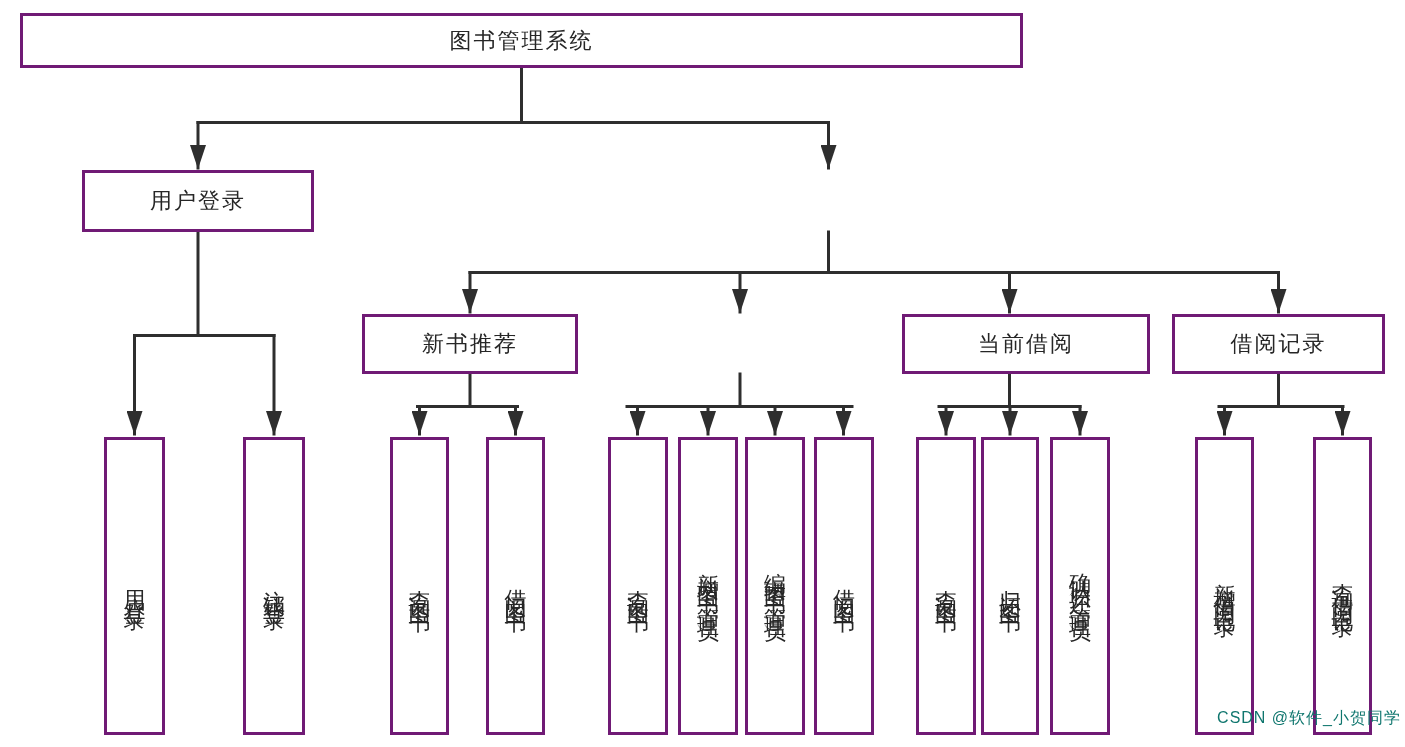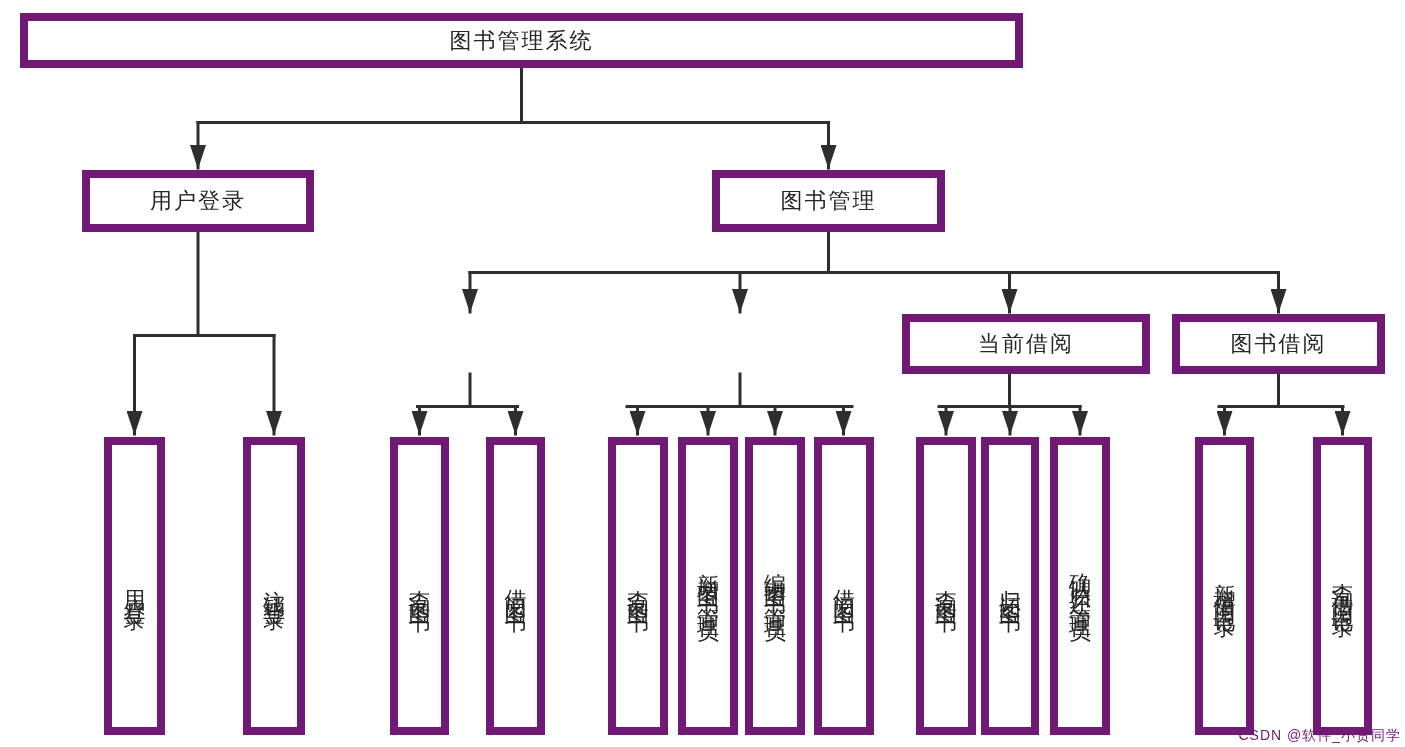--- a/index.html
+++ b/index.html
@@ -19,43 +19,43 @@
     position: absolute;
     left: 0;
     top: 0;
     width: 1405px;
     height: 747px;
   }
   .box {
     position: absolute;
     box-sizing: border-box;
     background: #ffffff;
-    border: 8px solid #701a75;
+    border: 3px solid #701a75;
     color: #262626;
     display: flex;
     align-items: center;
     justify-content: center;
     font-size: 22px;
     letter-spacing: 2px;
     white-space: nowrap;
   }
   .box.v {
     writing-mode: vertical-rl;
     text-orientation: mixed;
     letter-spacing: 7px;
     white-space: normal;
     line-height: 1;
   }
   .watermark {
     position: absolute;
     right: 4px;
-    bottom: 2px;
-    font-size: 14px;
+    bottom: 18px;
+    font-size: 16px;
     letter-spacing: 1px;
-    color: #701a75;
+    color: #0f766e;
     z-index: 5;
   }
   
   #n-root  { left: 20px;  top: 13px;  width: 1003px; height: 55px; }
   #n-ul    { left: 82px;  top: 170px; width: 232px;  height: 62px; }
   #n-bm    { left: 712px; top: 170px; width: 233px;  height: 62px; }
   #n-nbr   { left: 362px; top: 314px; width: 216px;  height: 60px; }
   #n-bb    { left: 632px; top: 314px; width: 216px;  height: 60px; }
   #n-cb    { left: 902px; top: 314px; width: 248px;  height: 60px; }
   #n-br    { left: 1172px;top: 314px; width: 213px;  height: 60px; }
@@ -125,24 +125,24 @@
       <line x1="1010" y1="406.5" x2="1010" y2="434" marker-end="url(#ah)"></line>
       <line x1="1080" y1="406.5" x2="1080" y2="434" marker-end="url(#ah)"></line>
       <line x1="1224.5" y1="406.5" x2="1224.5" y2="434" marker-end="url(#ah)"></line>
       <line x1="1342.5" y1="406.5" x2="1342.5" y2="434" marker-end="url(#ah)"></line>
     </g>
   </svg>
 
   <div class="box" id="n-root">图书管理系统</div>
 
   <div class="box" id="n-ul">用户登录</div>
-  <div class="box" id="n-bm">图书管理</div>
 
+  <div class="box" id="n-nbr">新书推荐</div>
   <div class="box" id="n-cb">当前借阅</div>
-  <div class="box" id="n-br">图书借阅</div>
+  <div class="box" id="n-br">借阅记录</div>
 
   <div class="box v" id="l-login">用户登录</div>
   <div class="box v" id="l-logout">注销登录</div>
 
   <div class="box v" id="l-q1">查询图书</div>
   <div class="box v" id="l-b1">借阅图书</div>
 
   <div class="box v" id="l-q2">查询图书</div>
   <div class="box v" id="l-add">新增图书（管理员）</div>
   <div class="box v" id="l-edit">编辑图书（管理员）</div>

